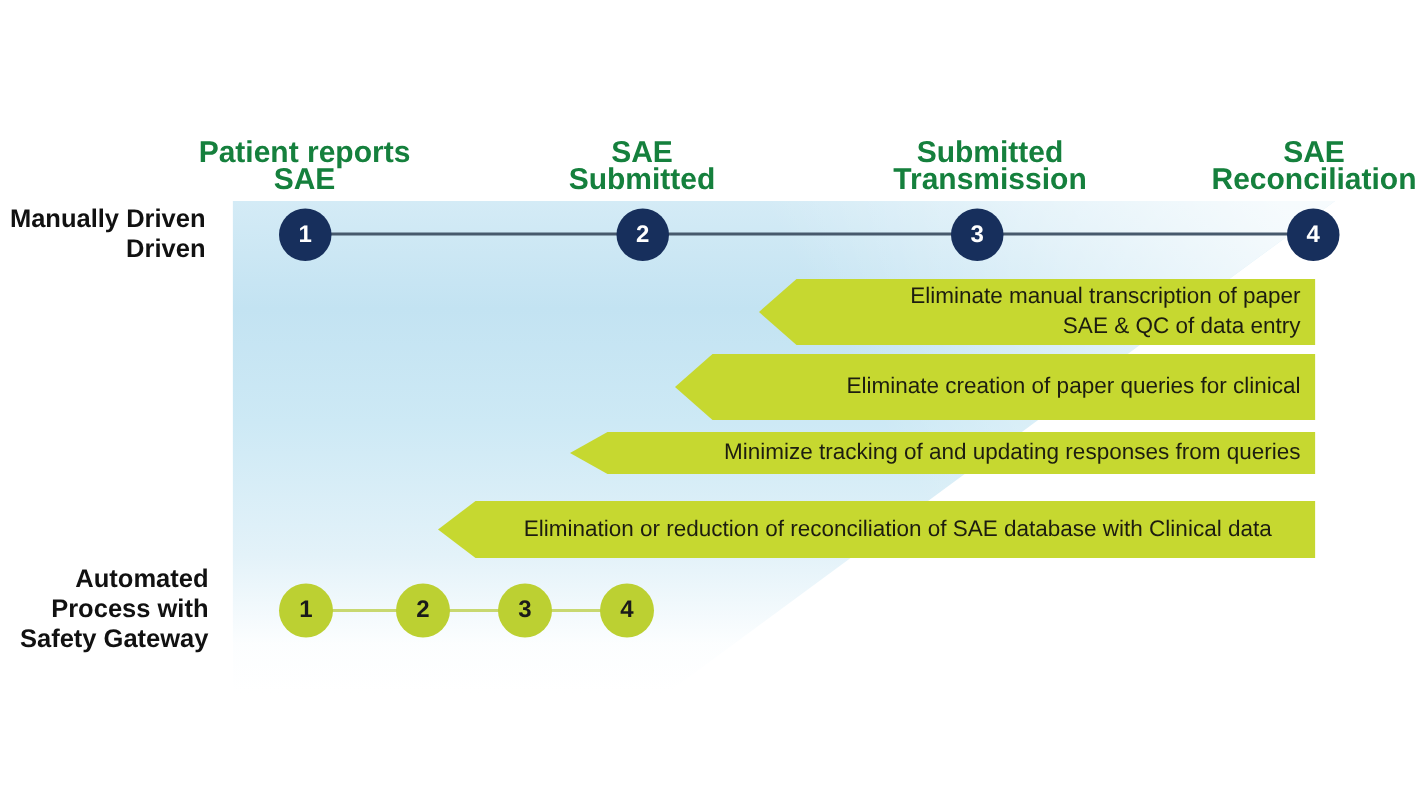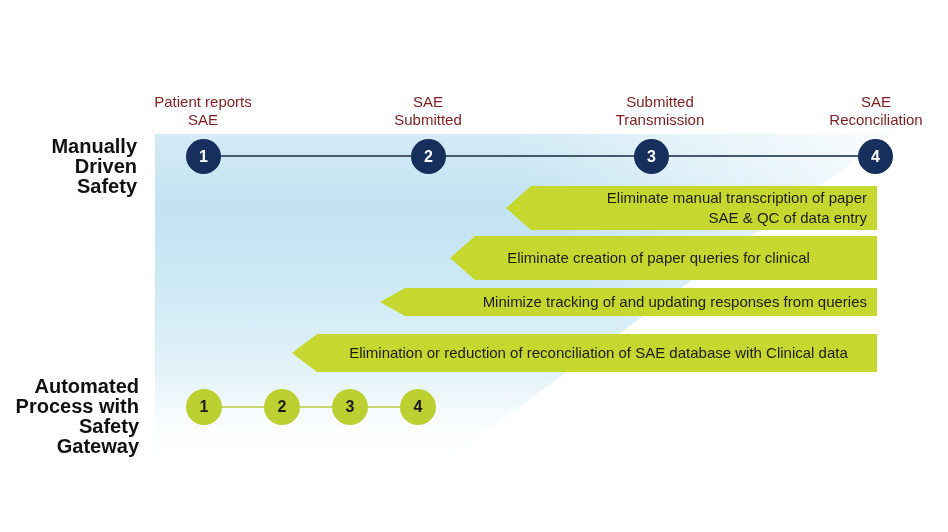--- a/index.html
+++ b/index.html
@@ -41,21 +41,21 @@
       rgba(255,255,255,0.45) 78%,
       rgba(255,255,255,0.8) 96%);
   }
 
   
   .row-label {
     position: absolute;
     left: 0;
     text-align: right;
     font-weight: bold;
-    font-size: 20px;
+    font-size: 17px;
     line-height: 20px;
     color: #111111;
   }
   .row-label.manual { top: 136px; width: 137px; }
   .row-label.auto   { top: 376px; width: 139px; }
   .row-label span { display: block; }
 
   
   .top-line {
     position: absolute;
@@ -63,23 +63,23 @@
     top: 155px;
     width: 673px;
     height: 2px;
     background: #47596c;
   }
   .m-label {
     position: absolute;
     top: 93px;
     width: 170px;
     text-align: center;
-    color: #7f1d1d;
-    font-weight: normal;
-    font-size: 15px;
+    color: #15803d;
+    font-weight: bold;
+    font-size: 20px;
     line-height: 18px;
   }
   .m-label span { display: block; }
   .m-circle {
     position: absolute;
     top: 139px;
     width: 35px;
     height: 35px;
     border-radius: 50%;
     background: #172f5c;
@@ -106,21 +106,21 @@
     clip-path: polygon(25px 0, 100% 0, 100% 100%, 25px 100%, 0 50%);
     background: #c6d830;
     color: #1d1d10;
     font-size: 15px;
     display: flex;
     flex-direction: column;
     justify-content: center;
   }
   .banner span { display: block; line-height: 20px; }
   .b1 { left: 506px; top: 186px; width: 371px; height: 44px; text-align: right;  padding-right: 10px; }
-  .b2 { left: 450px; top: 236px; width: 427px; height: 44px; text-align: center;  padding-right: 10px; }
+  .b2 { left: 450px; top: 236px; width: 427px; height: 44px; text-align: right;  padding-right: 10px; }
   .b3 { left: 380px; top: 288px; width: 497px; height: 28px; text-align: right;  padding-right: 10px; }
   .b4 { left: 292px; top: 334px; width: 585px; height: 38px; text-align: center; padding-left: 28px; }
 
   
   .bottom-line {
     position: absolute;
     left: 204px;
     top: 406px;
     width: 214px;
     height: 2px;
@@ -147,21 +147,21 @@
 </style>
 </head>
 <body>
 
 <div id="stage">
 
   <div class="wedge"></div>
 
   <div class="row-label manual">
     <span>Manually Driven</span>
-    <span>Safety</span>
+    <span>Driven</span>
   </div>
   <div class="row-label auto">
     <span>Automated</span>
     <span>Process with</span>
     <span>Safety Gateway</span>
   </div>
 
   <div class="top-line"></div>
 
   <div class="m-label ml1">

